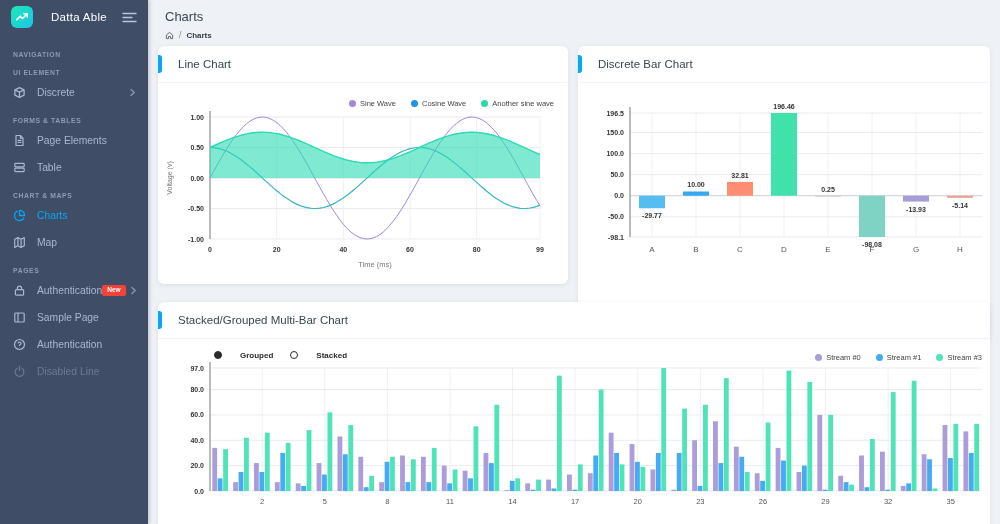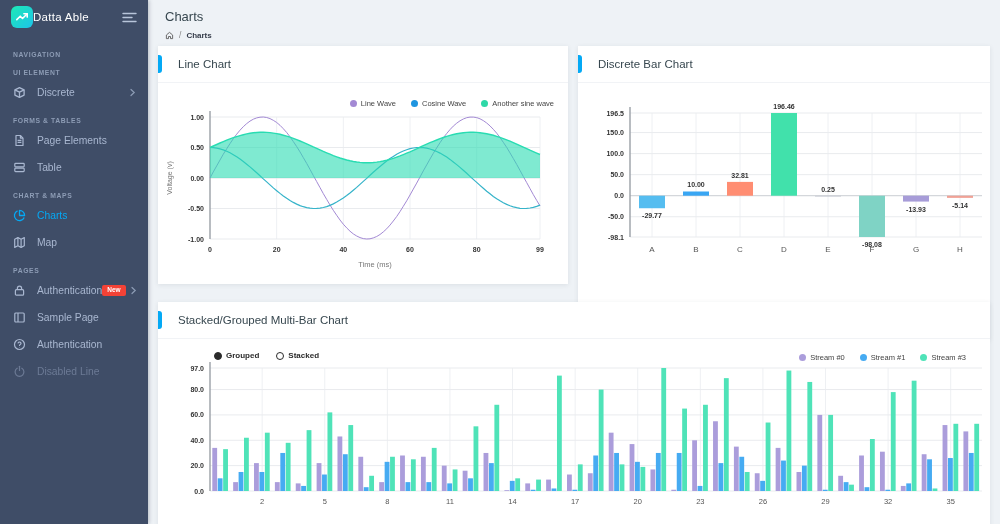--- a/index.html
+++ b/index.html
@@ -6,21 +6,21 @@
   body{width:1000px;height:524px;overflow:hidden;position:relative;
        font-family:"Liberation Sans",sans-serif;background:#eef2f6;-webkit-font-smoothing:antialiased}
 
   
   .sidebar{position:absolute;left:0;top:0;width:148px;height:524px;background:#3f4d67;
            box-shadow:1px 0 4px rgba(20,30,50,.25);z-index:5}
   .sidebar-header{display:flex;align-items:center;height:34px;padding:0 11px 0 11px}
   .logo{display:flex;align-items:center;cursor:pointer}
   .logo-icon{width:22px;height:22px;border-radius:6px;background:linear-gradient(135deg,#1de9b6,#1dc4e9);
              display:flex;align-items:center;justify-content:center;flex:0 0 auto}
-  .logo-text{color:#ffffff;font-size:11.5px;margin-left:0;letter-spacing:.3px}
+  .logo-text{color:#ffffff;font-size:11.5px;margin-left:18px;letter-spacing:.3px}
   .hamburger{margin-left:auto;color:#b8c5da;display:flex;cursor:pointer}
   .nav{padding-top:6px}
   .nav-section-label{color:#8d9cb5;font-size:6.8px;font-weight:700;letter-spacing:.6px;
                      margin:11px 0 3px 13px}
   .nav-item{display:flex;align-items:center;height:27px;padding:0 12px 0 13px;color:#a9b7d0;
             font-size:10.3px;cursor:pointer;position:relative}
   .nav-item .icon{width:13px;height:13px;display:flex;margin-right:11px;flex:0 0 auto}
   .nav-item.active{color:#04a9f5}
   .nav-item.disabled{color:#6c7a95;cursor:default}
   .badge-new{margin-left:auto;background:#f44236;color:#fff;font-size:6.5px;font-weight:700;
@@ -29,39 +29,39 @@
   .badge-new + .chev{margin-left:4px}
 
   
   .main{position:absolute;left:148px;top:0;right:0;bottom:0}
   .page-header{padding:9px 0 0 17px}
   .page-title{font-size:13px;color:#37474f;font-weight:500}
   .breadcrumb{display:flex;align-items:center;gap:5px;margin-top:6px;color:#666;font-size:8.5px}
   .breadcrumb .sep{color:#888}
   .breadcrumb .crumb{color:#353c4a;font-weight:700;font-size:8px;cursor:pointer}
 
-  .card{position:absolute;background:#fff;border-radius:0;box-shadow:0 1px 5px rgba(30,40,60,.09)}
+  .card{position:absolute;background:#fff;border-radius:6px;box-shadow:0 1px 5px rgba(30,40,60,.09)}
   .card-header{position:relative;height:36px;border-bottom:1px solid #f1f3f6;display:flex;
                align-items:center;padding:0 20px}
   .card-accent{position:absolute;left:0;top:9px;width:4px;height:18px;background:#04a9f5;
                border-radius:0 3px 3px 0}
   .card-title{font-size:11.5px;color:#37474f;font-weight:500}
   .card-body{position:relative}
 
   #card-line{left:10px;top:46px;width:410px;height:238px}
   #card-discrete{left:430px;top:46px;width:412px;height:294px}
   #card-multibar{left:10px;top:302px;width:832px;height:230px}
 
   .chart-legend{position:absolute;display:flex;gap:15px;align-items:center;font-size:7.5px;color:#444}
   .legend-item{display:flex;align-items:center;gap:4px;cursor:pointer}
   .legend-dot{width:7px;height:7px;border-radius:50%}
 
   .mode-controls{position:absolute;left:56px;top:12px;display:flex;gap:17px;align-items:center;
                  font-size:8px;font-weight:700;color:#2b2b2b}
-  .mode-item{display:flex;align-items:center;gap:4px;cursor:pointer}
+  .mode-item{display:flex;gap:18px;cursor:pointer}
   .mode-radio{width:8px;height:8px;border-radius:50%;border:1.6px solid #2b2b2b;box-sizing:border-box}
   .mode-radio.filled{background:#2b2b2b}
   svg{display:block}
 </style>
 </head>
 <body>
 
 <div class="sidebar">
   <div class="sidebar-header">
     <div class="logo">
@@ -227,21 +227,21 @@
           <text x="217" y="184" text-anchor="middle" font-size="7.5" fill="#777" font-family="&quot;Liberation Sans&quot;,sans-serif" font-weight="400">Time (ms)</text>
           <text x="14" y="95" text-anchor="middle" font-size="7" fill="#777" font-family="&quot;Liberation Sans&quot;,sans-serif" font-weight="400" transform="rotate(-90 14 95)">Voltage (v)</text>
           <path d="M52.0 95.0L55.3 88.9L58.7 82.9L62.0 77.0L65.3 71.2L68.7 65.8L72.0 60.6L75.3 55.7L78.7 51.2L82.0 47.2L85.3 43.7L88.7 40.6L92.0 38.1L95.3 36.2L98.7 34.9L102.0 34.2L105.3 34.0L108.7 34.5L112.0 35.6L115.3 37.3L118.7 39.5L122.0 42.3L125.3 45.7L128.7 49.5L132.0 53.8L135.3 58.5L138.7 63.6L142.0 68.9L145.3 74.6L148.7 80.4L152.0 86.4L155.3 92.5L158.7 98.6L162.0 104.6L165.3 110.6L168.7 116.4L172.0 122.0L175.3 127.3L178.7 132.3L182.0 137.0L185.3 141.2L188.7 144.9L192.0 148.2L195.3 150.9L198.7 153.0L202.0 154.6L205.3 155.6L208.7 156.0L212.0 155.8L215.3 154.9L218.7 153.5L222.0 151.5L225.3 148.9L228.7 145.8L232.0 142.1L235.3 138.0L238.7 133.5L242.0 128.6L245.3 123.3L248.7 117.8L252.0 112.0L255.3 106.1L258.7 100.1L262.0 94.0L265.3 87.9L268.7 81.9L272.0 76.0L275.3 70.3L278.7 64.9L282.0 59.7L285.3 54.9L288.7 50.5L292.0 46.6L295.3 43.1L298.7 40.2L302.0 37.8L305.3 36.0L308.7 34.7L312.0 34.1L315.3 34.1L318.7 34.6L322.0 35.8L325.3 37.6L328.7 40.0L332.0 42.9L335.3 46.3L338.7 50.2L342.0 54.6L345.3 59.3L348.7 64.4L352.0 69.9L355.3 75.5L358.7 81.4L362.0 87.4L365.3 93.5L368.7 99.6L372.0 105.6L375.3 111.6L378.7 117.4L382.0 122.9" fill="none" stroke="#a389d4" stroke-width="1"></path>
           <path d="M52.0 64.5L55.3 64.7L58.7 65.1L62.0 65.9L65.3 66.9L68.7 68.2L72.0 69.8L75.3 71.7L78.7 73.8L82.0 76.0L85.3 78.5L88.7 81.2L92.0 83.9L95.3 86.8L98.7 89.8L102.0 92.8L105.3 95.9L108.7 98.9L112.0 101.9L115.3 104.9L118.7 107.7L122.0 110.4L125.3 112.9L128.7 115.3L132.0 117.5L135.3 119.4L138.7 121.1L142.0 122.6L145.3 123.7L148.7 124.6L152.0 125.2L155.3 125.5L158.7 125.4L162.0 125.1L165.3 124.5L168.7 123.6L172.0 122.4L175.3 120.9L178.7 119.1L182.0 117.1L185.3 114.9L188.7 112.5L192.0 110.0L195.3 107.2L198.7 104.4L202.0 101.4L205.3 98.4L208.7 95.4L212.0 92.3L215.3 89.3L218.7 86.3L222.0 83.5L225.3 80.7L228.7 78.1L232.0 75.6L235.3 73.4L238.7 71.3L242.0 69.5L245.3 68.0L248.7 66.7L252.0 65.7L255.3 65.0L258.7 64.6L262.0 64.5L265.3 64.7L268.7 65.2L272.0 66.0L275.3 67.1L278.7 68.5L282.0 70.1L285.3 72.0L288.7 74.1L292.0 76.4L295.3 79.0L298.7 81.6L302.0 84.4L305.3 87.3L308.7 90.3L312.0 93.4L315.3 96.4L318.7 99.4L322.0 102.4L325.3 105.3L328.7 108.2L332.0 110.8L335.3 113.4L338.7 115.7L342.0 117.8L345.3 119.7L348.7 121.4L352.0 122.8L355.3 123.9L358.7 124.7L362.0 125.3L365.3 125.5L368.7 125.4L372.0 125.0L375.3 124.4L378.7 123.4L382.0 122.1" fill="none" stroke="#35b3c9" stroke-width="1.2"></path>
           <path d="M52.0 64.5L55.3 63.0L58.7 61.5L62.0 60.0L65.3 58.6L68.7 57.2L72.0 55.9L75.3 54.7L78.7 53.6L82.0 52.6L85.3 51.7L88.7 50.9L92.0 50.3L95.3 49.8L98.7 49.5L102.0 49.3L105.3 49.3L108.7 49.4L112.0 49.6L115.3 50.1L118.7 50.6L122.0 51.3L125.3 52.2L128.7 53.1L132.0 54.2L135.3 55.4L138.7 56.6L142.0 58.0L145.3 59.4L148.7 60.9L152.0 62.3L155.3 63.9L158.7 65.4L162.0 66.9L165.3 68.4L168.7 69.8L172.0 71.2L175.3 72.6L178.7 73.8L182.0 75.0L185.3 76.0L188.7 77.0L192.0 77.8L195.3 78.5L198.7 79.0L202.0 79.4L205.3 79.7L208.7 79.7L212.0 79.7L215.3 79.5L218.7 79.1L222.0 78.6L225.3 78.0L228.7 77.2L232.0 76.3L235.3 75.3L238.7 74.1L242.0 72.9L245.3 71.6L248.7 70.2L252.0 68.8L255.3 67.3L258.7 65.8L262.0 64.2L265.3 62.7L268.7 61.2L272.0 59.7L275.3 58.3L278.7 57.0L282.0 55.7L285.3 54.5L288.7 53.4L292.0 52.4L295.3 51.5L298.7 50.8L302.0 50.2L305.3 49.7L308.7 49.4L312.0 49.3L315.3 49.3L318.7 49.4L322.0 49.7L325.3 50.2L328.7 50.7L332.0 51.5L335.3 52.3L338.7 53.3L342.0 54.4L345.3 55.6L348.7 56.9L352.0 58.2L355.3 59.6L358.7 61.1L362.0 62.6L365.3 64.1L368.7 65.6L372.0 67.2L375.3 68.6L378.7 70.1L382.0 71.5L382.0 95.0L52 95.0Z" fill="#29dcb2" fill-opacity="0.6" stroke="none"></path>
           <path d="M52.0 64.5L55.3 63.0L58.7 61.5L62.0 60.0L65.3 58.6L68.7 57.2L72.0 55.9L75.3 54.7L78.7 53.6L82.0 52.6L85.3 51.7L88.7 50.9L92.0 50.3L95.3 49.8L98.7 49.5L102.0 49.3L105.3 49.3L108.7 49.4L112.0 49.6L115.3 50.1L118.7 50.6L122.0 51.3L125.3 52.2L128.7 53.1L132.0 54.2L135.3 55.4L138.7 56.6L142.0 58.0L145.3 59.4L148.7 60.9L152.0 62.3L155.3 63.9L158.7 65.4L162.0 66.9L165.3 68.4L168.7 69.8L172.0 71.2L175.3 72.6L178.7 73.8L182.0 75.0L185.3 76.0L188.7 77.0L192.0 77.8L195.3 78.5L198.7 79.0L202.0 79.4L205.3 79.7L208.7 79.7L212.0 79.7L215.3 79.5L218.7 79.1L222.0 78.6L225.3 78.0L228.7 77.2L232.0 76.3L235.3 75.3L238.7 74.1L242.0 72.9L245.3 71.6L248.7 70.2L252.0 68.8L255.3 67.3L258.7 65.8L262.0 64.2L265.3 62.7L268.7 61.2L272.0 59.7L275.3 58.3L278.7 57.0L282.0 55.7L285.3 54.5L288.7 53.4L292.0 52.4L295.3 51.5L298.7 50.8L302.0 50.2L305.3 49.7L308.7 49.4L312.0 49.3L315.3 49.3L318.7 49.4L322.0 49.7L325.3 50.2L328.7 50.7L332.0 51.5L335.3 52.3L338.7 53.3L342.0 54.4L345.3 55.6L348.7 56.9L352.0 58.2L355.3 59.6L358.7 61.1L362.0 62.6L365.3 64.1L368.7 65.6L372.0 67.2L375.3 68.6L378.7 70.1L382.0 71.5" fill="none" stroke="#29dcb2" stroke-width="1.4"></path>
         </svg>
         <div class="chart-legend" style="top: 16px; right: 14px;">
           <div class="legend-item">
             <span class="legend-dot" style="background: rgb(163, 137, 212);"></span>
-            <span>Line Wave</span>
+            <span>Sine Wave</span>
           </div>
           <div class="legend-item">
             <span class="legend-dot" style="background: rgb(30, 149, 224);"></span>
             <span>Cosine Wave</span>
           </div>
           <div class="legend-item">
             <span class="legend-dot" style="background: rgb(46, 216, 167);"></span>
             <span>Another sine wave</span>
           </div>
         </div>
@@ -465,21 +465,21 @@
         <div class="mode-controls">
           <div class="mode-item">
             <span class="mode-radio filled"></span>
             <span>Grouped</span>
           </div>
           <div class="mode-item">
             <span class="mode-radio"></span>
             <span>Stacked</span>
           </div>
         </div>
-        <div class="chart-legend" style="top: 14px; right: 24px; padding-left: 28px;">
+        <div class="chart-legend" style="top: 14px; right: 8px; padding-left: 28px;">
           <div class="legend-item">
             <span class="legend-dot" style="background: rgb(171, 157, 219);"></span>
             <span>Stream #0</span>
           </div>
           <div class="legend-item">
             <span class="legend-dot" style="background: rgb(70, 171, 242);"></span>
             <span>Stream #1</span>
           </div>
           <div class="legend-item">
             <span class="legend-dot" style="background: rgb(79, 227, 184);"></span>

